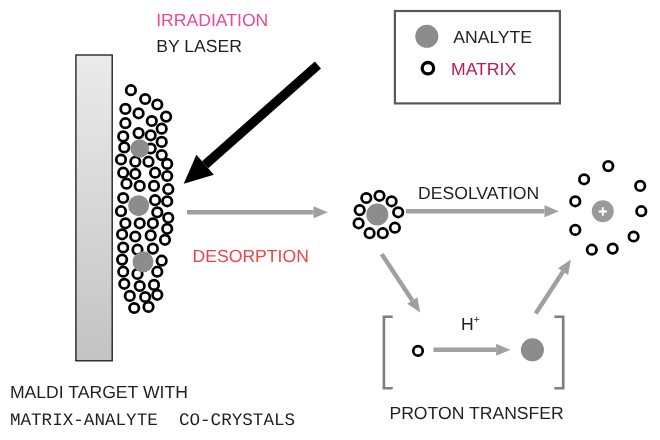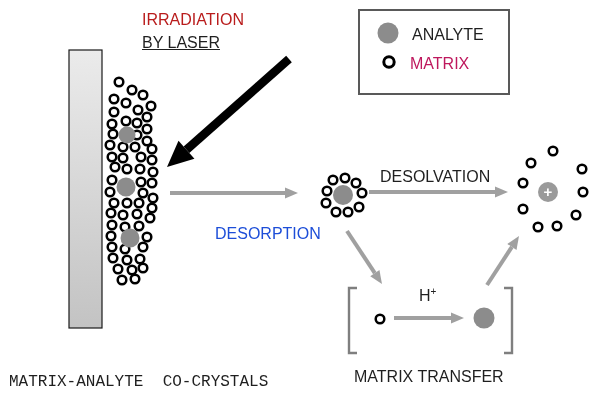--- a/index.html
+++ b/index.html
@@ -123,31 +123,32 @@
         <polygon points="382,284 370.2466446947233,276.1827985143069 379.4257554019923,270.12112163214806" fill="#a0a0a0"></polygon>
         <line x1="487" y1="285" x2="511.89174428779654" y2="246.88451655931152" stroke="#a0a0a0" stroke-width="4"></line>
         <polygon points="519,236 516.4967320628899,249.8918555144745 507.2867565127032,243.87717760414853" fill="#a0a0a0"></polygon>
         <line x1="394" y1="318" x2="451" y2="318" stroke="#a0a0a0" stroke-width="4"></line>
         <polygon points="464,318 451,323.5 451,312.5" fill="#a0a0a0"></polygon>
         <polyline points="357,288 349,288 349,353 357,353" fill="none" stroke="#7f7f7f" stroke-width="2.4"></polyline>
         <polyline points="504,288 512,288 512,353 504,353" fill="none" stroke="#7f7f7f" stroke-width="2.4"></polyline>
       </g>
   </svg>
 
-  <div class="lbl" style="left: 142px; top: 10px; color: #b91c1c;">IRRADIATION</div>
-  <div class="lbl" style="left: 142px; top: 33px; color: rgb(31, 31, 31); text-decoration: underline;">BY LASER</div>
+  <div class="lbl" style="left: 142px; top: 10px; color: #ec4899;">IRRADIATION</div>
+  <div class="lbl" style="left: 142px; top: 33px; color: rgb(31, 31, 31);">BY LASER</div>
 
-  <div class="lbl" style="left: 175px; top: 224px; color: #1d4ed8; margin-left: 40px;">DESORPTION</div>
+  <div class="lbl" style="left: 175px; top: 224px; color: #ef4444;">DESORPTION</div>
 
   <div class="lbl" style="left: 380px; top: 135px; color: rgb(31, 31, 31); margin-top: 32px;">DESOLVATION</div>
 
-  <div class="lbl" style="left: 354px; top: 367px; color: rgb(31, 31, 31);">MATRIX TRANSFER</div>
+  <div class="lbl" style="left: 354px; top: 367px; color: rgb(31, 31, 31);">PROTON TRANSFER</div>
 
   <div class="lbl" style="left: 419px; top: 286px; color: rgb(31, 31, 31);"><span>H</span><sup>+</sup></div>
 
+  <div class="lbl" style="left: 9px; top: 348px; color: rgb(31, 31, 31);">MALDI TARGET WITH</div>
   <div class="lbl" style="left: 9px; top: 373px; color: rgb(31, 31, 31); font-family: Liberation Mono, monospace;">MATRIX-ANALYTE  CO-CRYSTALS</div>
 
   <div class="legend" style="border-color: rgb(89, 89, 89); text-align: center;">
     <div class="lbl" style="left: 52px; top: 14px; color: rgb(31, 31, 31);">ANALYTE</div>
     <div class="lbl" style="left: 50px; top: 43px; color: #be185d;">MATRIX</div>
   </div>
 
 </div>
 
 </body></html>

